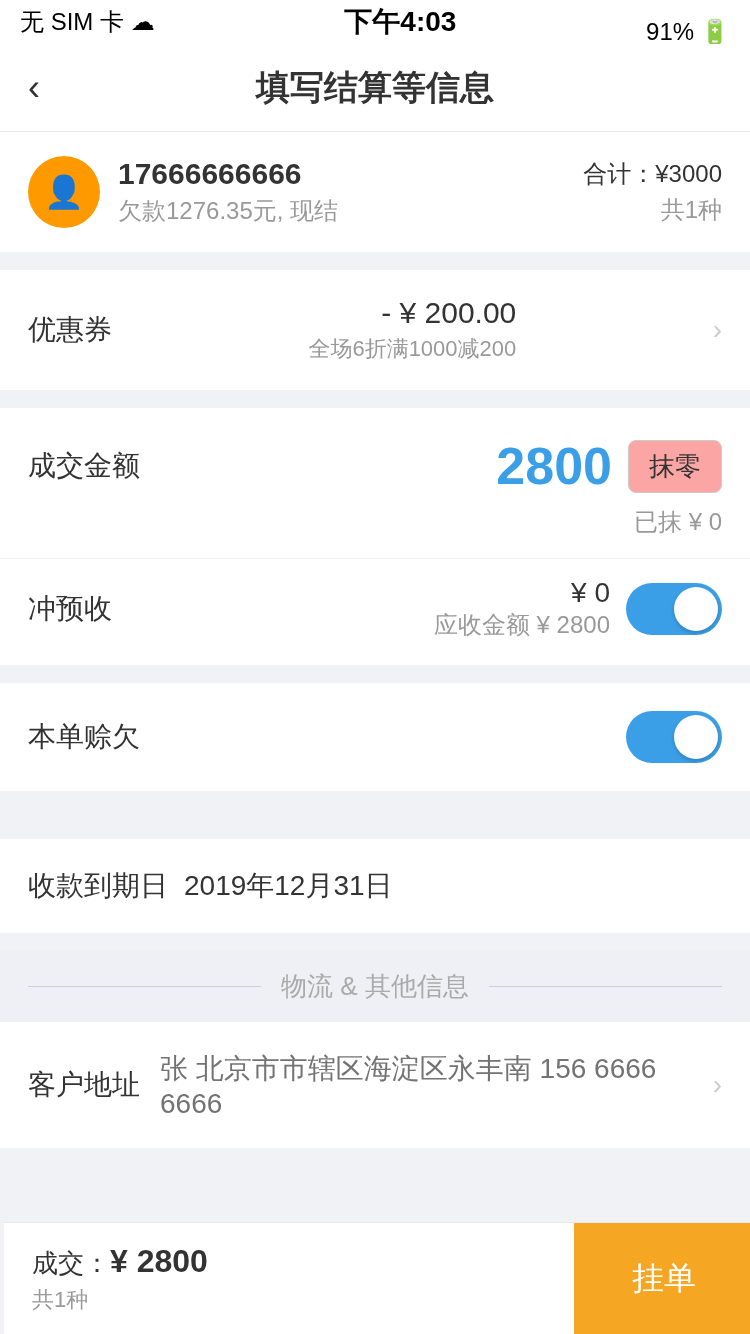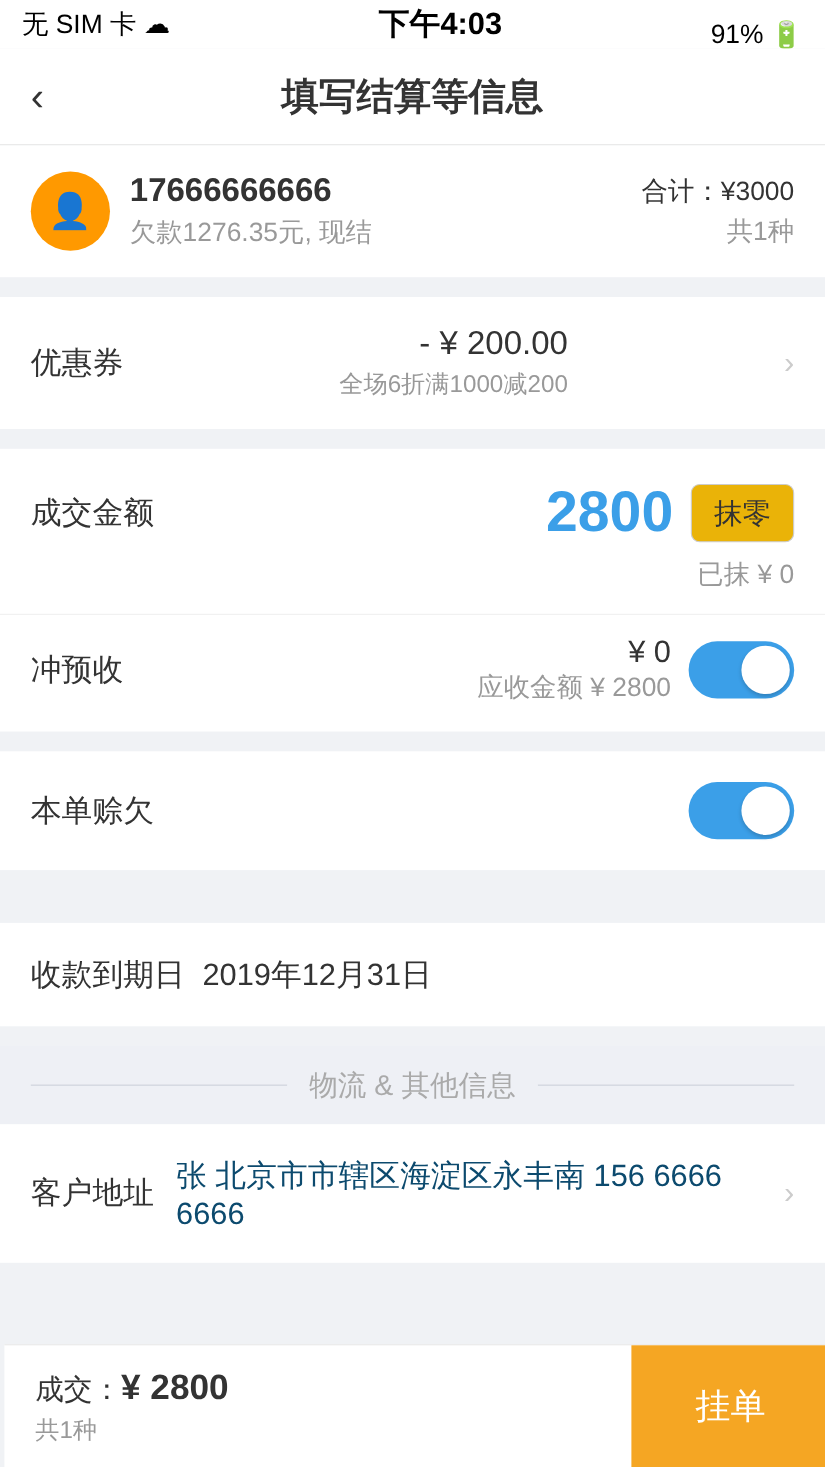--- a/index.html
+++ b/index.html
@@ -107,21 +107,21 @@
     }
     .amount-label { font-size: 28px; color: #333; }
     .amount-right { display: flex; align-items: center; gap: 16px; }
     .amount-value { font-size: 52px; color: #3b9fe8; font-weight: 600; }
     .round-btn {
       border: 1px solid #ccc;
       border-radius: 8px;
       padding: 8px 20px;
       font-size: 26px;
       color: #333;
-      background: #eab308;
+      background: #fca5a5;
       cursor: pointer;
     }
     .amount-sub { font-size: 24px; color: #999; padding: 0 28px 20px; text-align: right; }
 
     
     .prepay-row {
       padding: 18px 28px;
       display: flex;
       align-items: center;
       justify-content: space-between;
@@ -195,21 +195,21 @@
 
     
     .address-row {
       background: #fff;
       padding: 28px 28px;
       display: flex;
       align-items: center;
       justify-content: space-between;
     }
     .address-label { font-size: 28px; color: #333; flex-shrink: 0; margin-right: 20px; }
-    .address-content { font-size: 28px; color: #0c4a6e; flex: 1; }
+    .address-content { font-size: 28px; color: #737373; flex: 1; }
     .address-chevron { color: #ccc; font-size: 28px; }
 
     
     .gray-area {
       background: #f0f2f5;
       flex: 1;
       min-height: 160px;
     }
 
     

